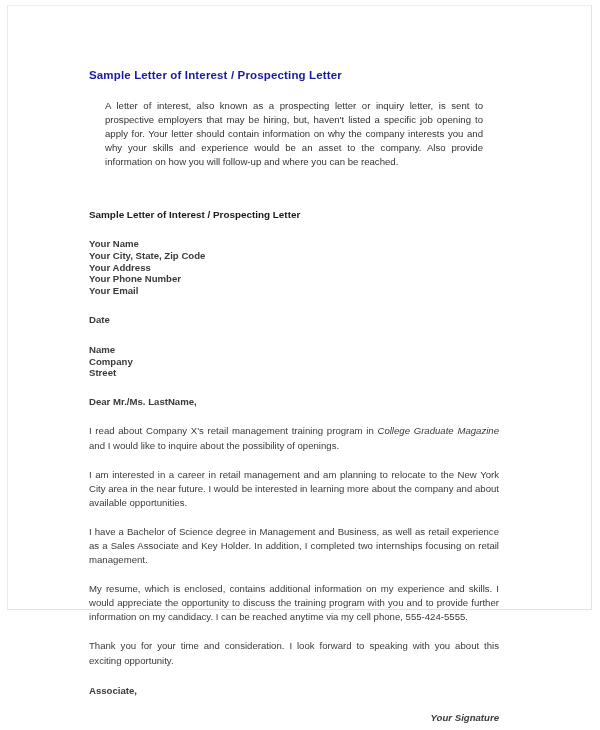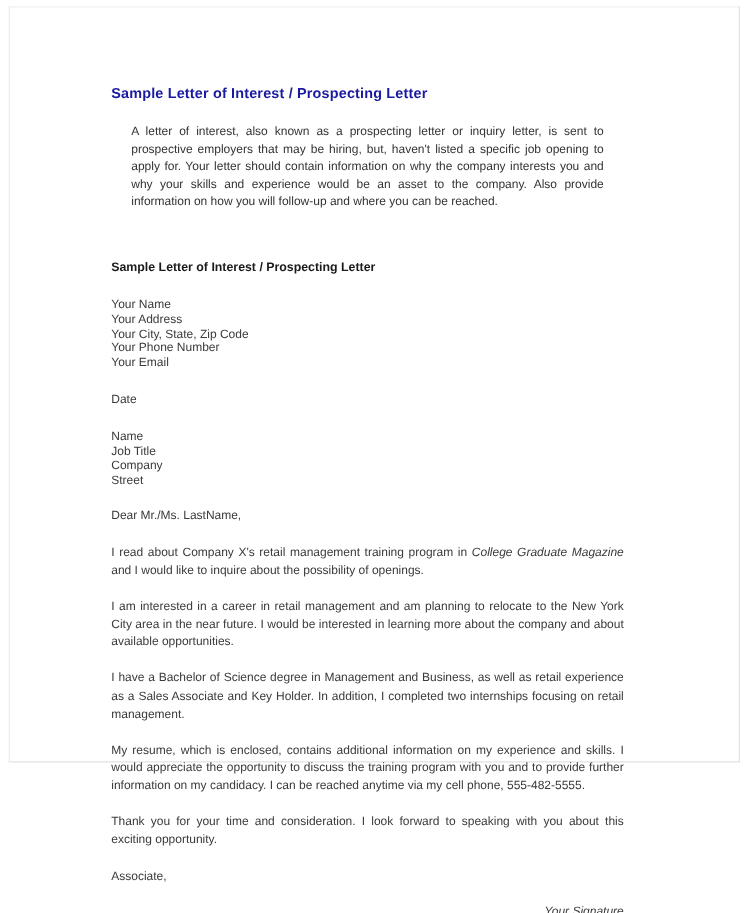--- a/index.html
+++ b/index.html
@@ -58,20 +58,21 @@
     font-weight: bold;
     line-height: 14px;
     margin: 0;
   }
 
   .block {
     color: #3a3a3a;
     font-size: 9.6px;
     line-height: 11.6px;
     margin: 0;
+    font-weight: bold;
   }
 
   .para {
     color: #3a3a3a;
     font-size: 9.6px;
     line-height: 14.1px;
     text-align: justify;
     margin: 0;
   }
 
@@ -102,35 +103,34 @@
     <p class="intro-para">A letter of interest, also known as a prospecting letter or inquiry letter, is sent to prospective employers that may be hiring, but, haven't listed a specific job opening to apply for. Your letter should contain information on why the company interests you and why your skills and experience would be an asset to the company. Also provide information on how you will follow-up and where you can be reached.</p>
 
     <div class="sp-title"></div>
 
     <h2 class="sub-title">Sample Letter of Interest / Prospecting Letter</h2>
 
     <div class="sp-sub"></div>
 
     <div class="block">
       <span class="line">Your Name</span>
+      <span class="line">Your City, State, Zip Code</span>
       <span class="line">Your Address</span>
-      <span class="line">Your City, State, Zip Code</span>
       <span class="line">Your Phone Number</span>
       <span class="line">Your Email</span>
     </div>
 
     <div class="sp-block"></div>
 
     <div class="block">Date</div>
 
     <div class="sp-date"></div>
 
     <div class="block">
       <span class="line">Name</span>
-      <span class="line">Job Title</span>
       <span class="line">Company</span>
       <span class="line">Street</span>
     </div>
 
     <div class="sp-recip"></div>
 
     <div class="block">Dear Mr./Ms. LastName,</div>
 
     <div class="sp-salut"></div>
 
@@ -139,21 +139,21 @@
     <div class="sp-para"></div>
 
     <p class="para">I am interested in a career in retail management and am planning to relocate to the New York City area in the near future. I would be interested in learning more about the company and about available opportunities.</p>
 
     <div class="sp-para"></div>
 
     <p class="para">I have a Bachelor of Science degree in Management and Business, as well as retail experience as a Sales Associate and Key Holder. In addition, I completed two internships focusing on retail management.</p>
 
     <div class="sp-para"></div>
 
-    <p class="para">My resume, which is enclosed, contains additional information on my experience and skills. I would appreciate the opportunity to discuss the training program with you and to provide further information on my candidacy. I can be reached anytime via my cell phone, 555-482-5555.</p>
+    <p class="para">My resume, which is enclosed, contains additional information on my experience and skills. I would appreciate the opportunity to discuss the training program with you and to provide further information on my candidacy. I can be reached anytime via my cell phone, 555-424-5555.</p>
 
     <div class="sp-para"></div>
 
     <p class="para">Thank you for your time and consideration. I look forward to speaking with you about this exciting opportunity.</p>
 
     <div class="sp-close"></div>
 
     <div class="block">Associate,</div>
 
     <div class="sp-sign"></div>

